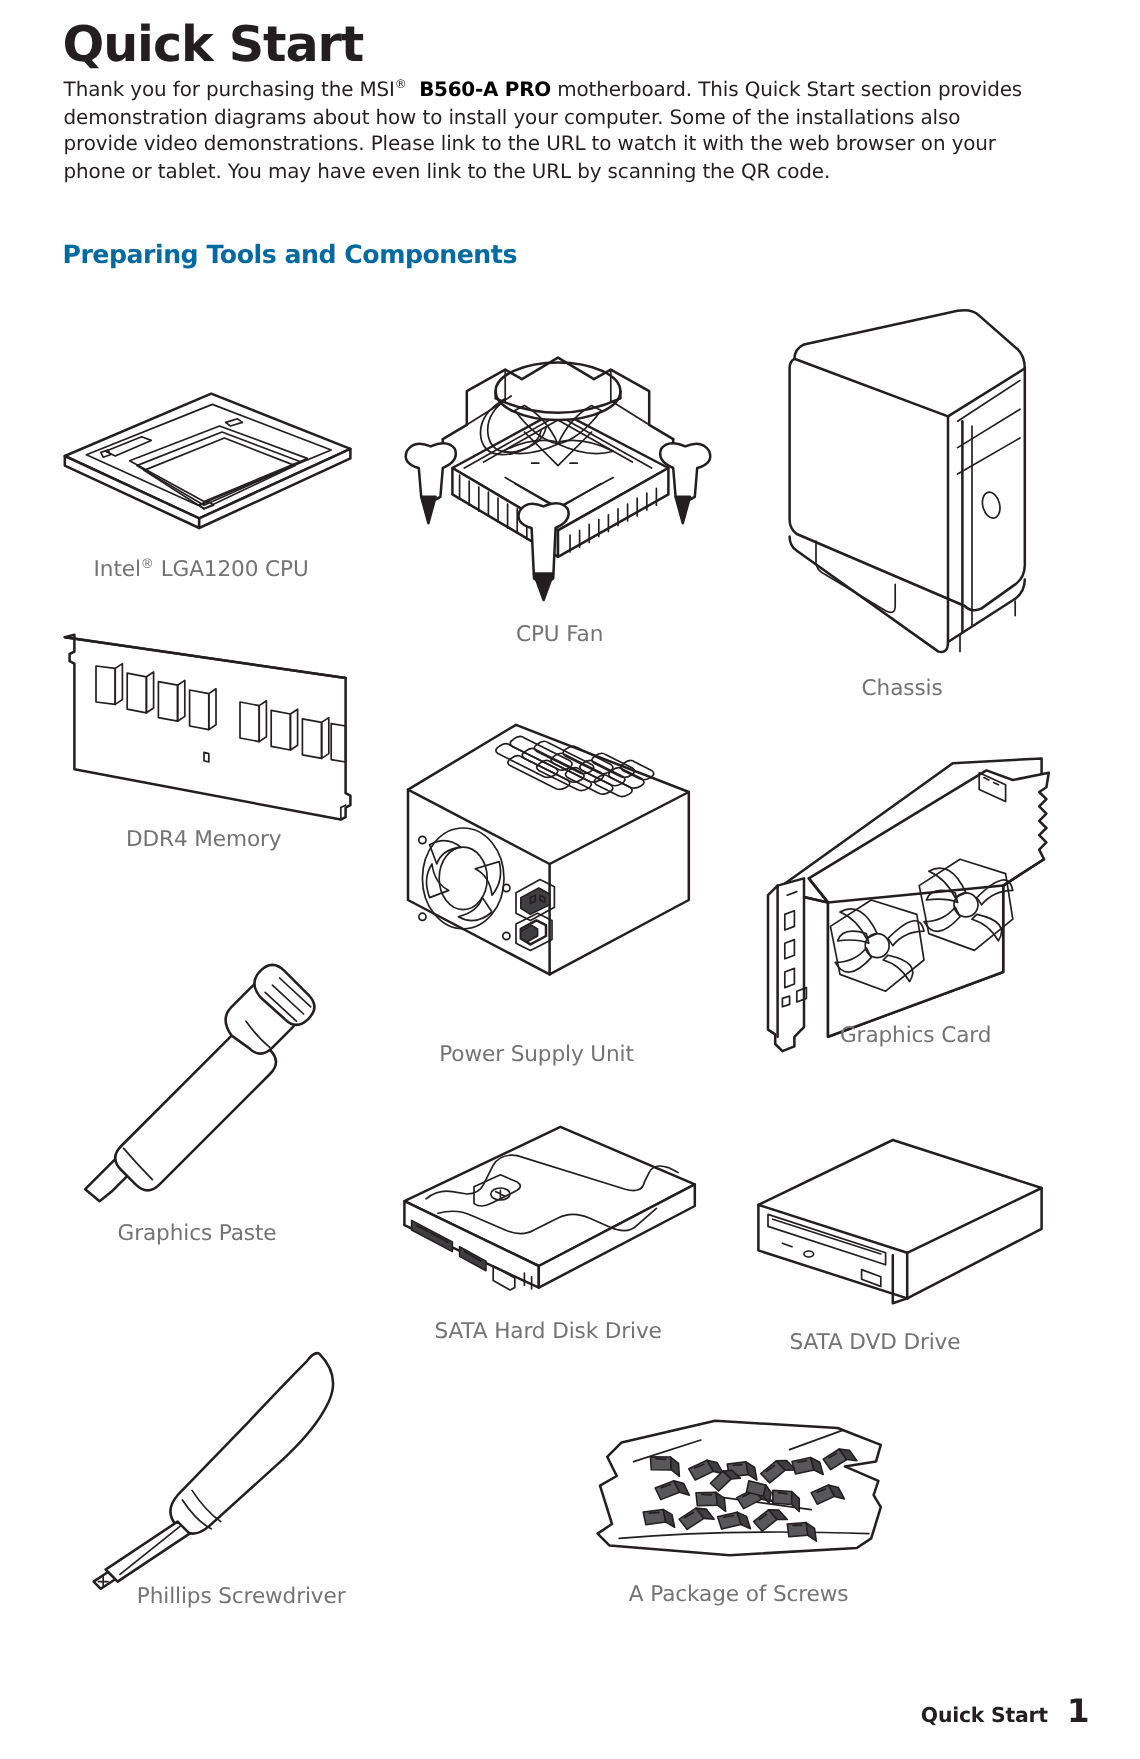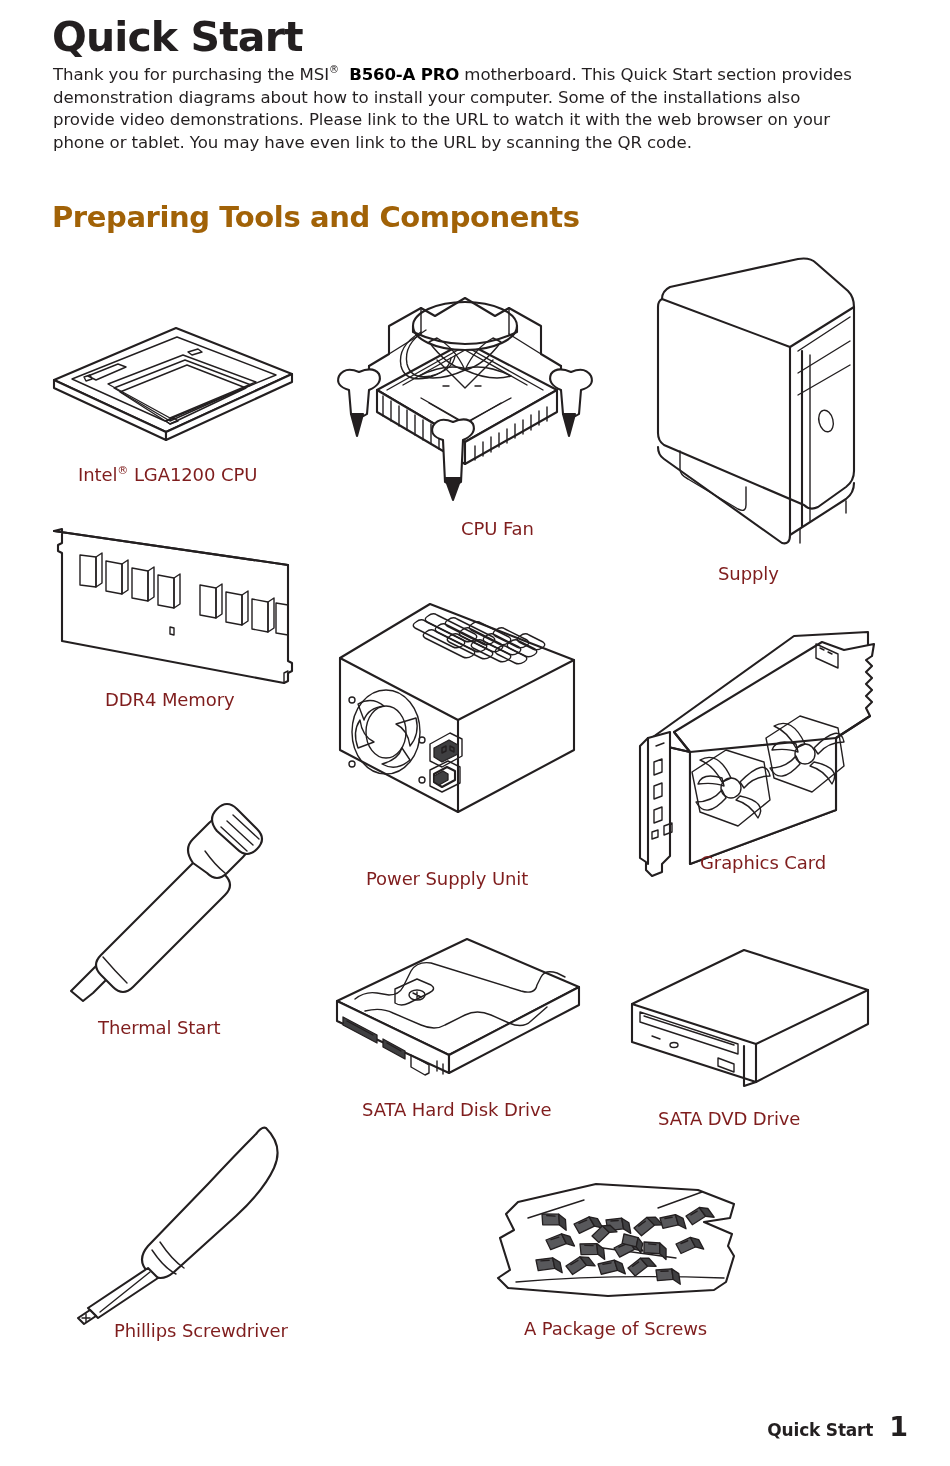--- a/index.html
+++ b/index.html
@@ -45,37 +45,37 @@
   }
   #model-name {
     color: #000000;
     font-weight: bold;
     letter-spacing: -0.2px;
   }
   #section-heading {
     position: absolute;
     left: 52px;
     top: 200px;
-    font-size: 29px;
+    font-size: 21px;
     font-weight: bold;
     letter-spacing: -0.4px;
-    color: #a16207;
+    color: #0369a1;
   }
 
   
   .item {
     position: absolute;
   }
   .item .art {
     display: block;
   }
   .caption {
     position: absolute;
     font-size: 18px;
-    color: #7f1d1d;
+    color: #737373;
     white-space: nowrap;
     letter-spacing: -0.1px;
   }
   .caption .sup {
     font-size: 11px;
     vertical-align: super;
     line-height: 0;
   }
 
   
@@ -165,37 +165,37 @@
     <g class="ln-f">
       <path d="M34 102 q-14 -6 -20 4 q-4 10 10 14 l2 24 q8 6 16 0 l2 -24 q14 -6 10 -16 q-6 -8 -20 -2 Z"></path>
       <path d="M26 144 l6 22 l6 -22 Z" fill="#231f20"></path>
       <path d="M246 102 q14 -6 20 4 q4 10 -10 14 l-2 24 q-8 6 -16 0 l-2 -24 q-14 -6 -10 -16 q6 -8 20 -2 Z"></path>
       <path d="M238 144 l6 22 l6 -22 Z" fill="#231f20"></path>
       <path d="M128 152 q-14 -6 -20 4 q-4 10 10 14 l2 42 q8 6 16 0 l2 -42 q14 -6 10 -16 q-6 -8 -20 -2 Z"></path>
       <path d="M120 208 l8 22 l8 -22 Z" fill="#231f20"></path>
     </g>
     <path class="ln-t" d="M118 116 L124 116 M150 116 L156 116"></path>
   </svg>
-  <div class="caption" style="left:105px; top:248px;margin-left:31px;">CPU Fan</div>
+  <div class="caption" style="left:105px; top:248px;">CPU Fan</div>
 </div>
 
 <div class="item" style="left:650px; top:255px;">
   <svg class="art" width="210" height="300" viewBox="0 0 210 300">
     <path class="ln-f" d="M12 44 Q12 36 20 32 L148 4 Q160 2 166 8 L198 36 Q204 42 204 52 L204 216 Q204 226 196 232 L168 252 Q160 256 154 250 L14 190 Q8 186 8 178 L8 52 Q8 46 12 44 Z"></path>
     <path class="ln" d="M12 44 L140 92 L140 280 Q140 290 132 288 L14 204 Q8 200 8 192"></path>
     <path class="ln" d="M140 92 L204 52"></path>
     <path class="ln" d="M140 280 L196 244 Q204 238 204 228"></path>
     <path class="ln-t" d="M148 96 L200 62 M148 118 L200 86 M148 140 L200 110"></path>
     <path class="ln" d="M152 96 L152 272"></path>
     <path class="ln-t" d="M160 100 L160 266"></path>
     <ellipse class="ln-t" cx="176" cy="166" rx="7" ry="11" transform="rotate(-14 176 166)"></ellipse>
     <path class="ln-t" d="M30 196 L30 214 Q30 220 38 224 L88 254 Q96 258 96 250 L96 232"></path>
     <path class="ln-t" d="M150 274 L150 288 M196 246 L196 258"></path>
   </svg>
-  <div class="caption" style="left:68px; top:308px;">Supply</div>
+  <div class="caption" style="left:68px; top:308px;">Chassis</div>
 </div>
 
 <div class="item" style="left:48px; top:521px;">
   <svg class="art" width="255" height="170" viewBox="0 0 255 170">
     <path class="ln-f" d="M6 10 L14 8 L14 22 L10 24 L10 30 L14 32 L14 120 L236 162 L240 160 L240 152 L244 150 L244 142 L240 140 L240 44 Z"></path>
     <path class="ln" d="M6 10 L240 44"></path>
     <path class="ln-t" d="M236 162 L236 152 L240 150"></path>
 
     <g class="ln-t">
       <path d="M32 34 L48 36 L48 66 L32 64 Z"></path>
@@ -322,21 +322,21 @@
 
     <path class="ln-f" d="M36 150 L128 58 Q138 48 148 58 L160 70 Q170 80 160 90 L68 182 Q58 192 48 182 L36 170 Q26 160 36 150 Z"></path>
     <path class="ln-t" d="M38 152 Q50 166 62 178"></path>
 
     <path class="ln-f" d="M128 58 Q118 44 128 34 L144 18 Q154 8 164 18 L178 32 Q188 42 178 52 L162 68 Q152 78 142 68 Z"></path>
     <path class="ln-t" d="M140 46 Q150 60 160 68"></path>
 
     <path class="ln-f" d="M152 26 Q142 14 152 4 Q162 -6 172 4 L192 24 Q202 34 192 44 Q182 54 172 44 Z"></path>
     <path class="ln-t" d="M156 22 L182 46 M162 16 L188 40 M168 10 L194 34"></path>
   </svg>
-  <div class="caption" style="left:33px; top:212px;">Thermal Start</div>
+  <div class="caption" style="left:33px; top:212px;">Graphics Paste</div>
 </div>
 
 <div class="item" style="left:325px; top:935px;">
   <svg class="art" width="265" height="145" viewBox="0 0 265 145">
     <path class="ln-f" d="M12 66 L142 4 L254 52 L124 120 Z"></path>
     <path class="ln-f" d="M12 66 L12 86 L124 138 L124 120 Z"></path>
     <path class="ln-f" d="M124 120 L124 138 L254 70 L254 52 Z"></path>
     <path class="ln-t" d="M30 64 Q40 56 52 58 L64 60 Q74 60 78 52 L86 36 Q92 26 106 28 L196 56 Q210 60 212 50 L216 42 Q220 34 232 38 L240 42"></path>
     <path class="ln-t" d="M40 76 Q56 72 68 78 L96 90 Q110 96 120 90 L140 80 Q152 74 166 80 L184 88 Q198 94 206 86 L222 72"></path>
     <path class="ln-t" d="M70 54 L92 44 L106 50 Q112 54 104 58 L84 68 Q76 72 70 68 Z"></path>

